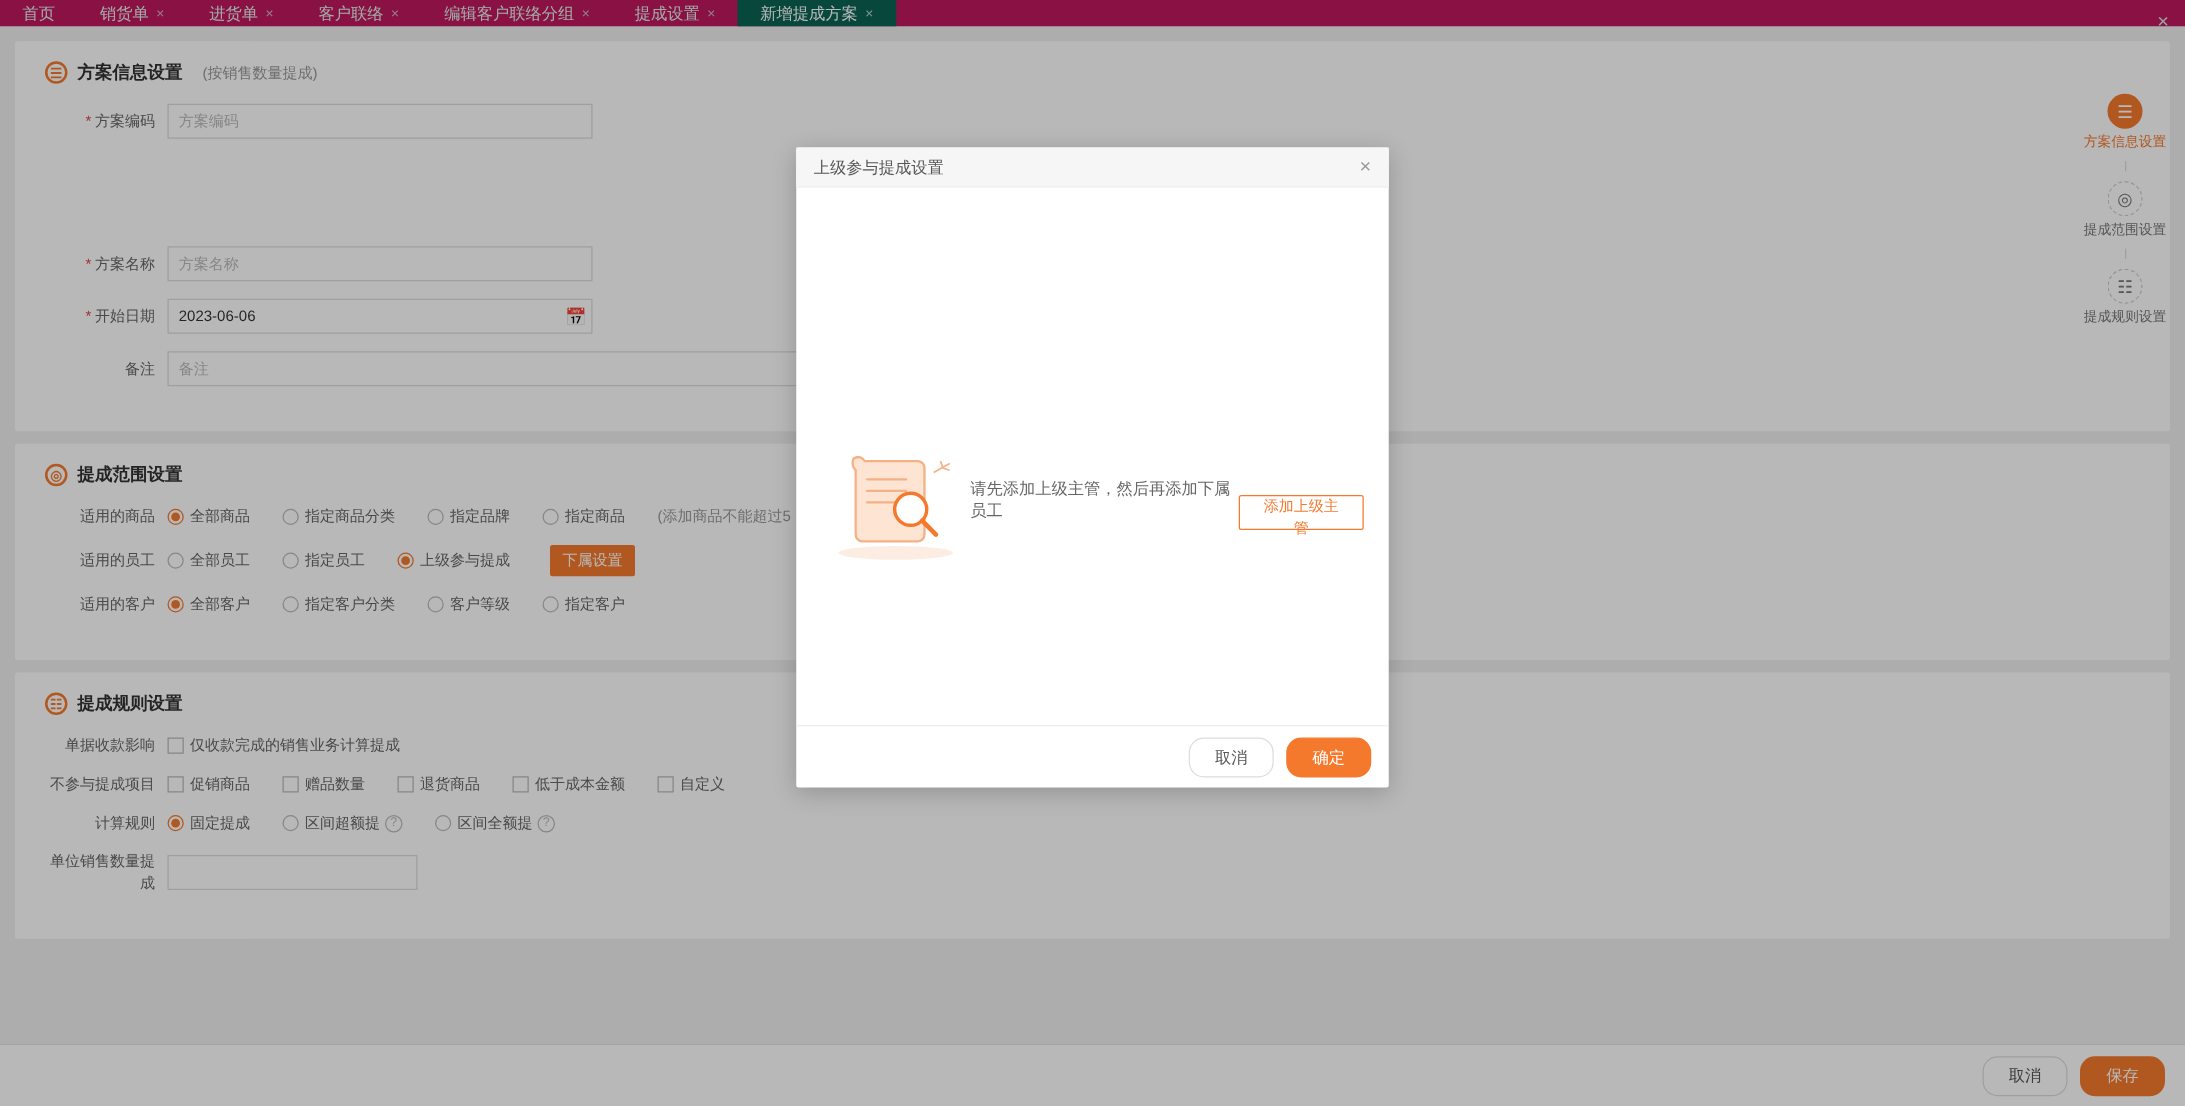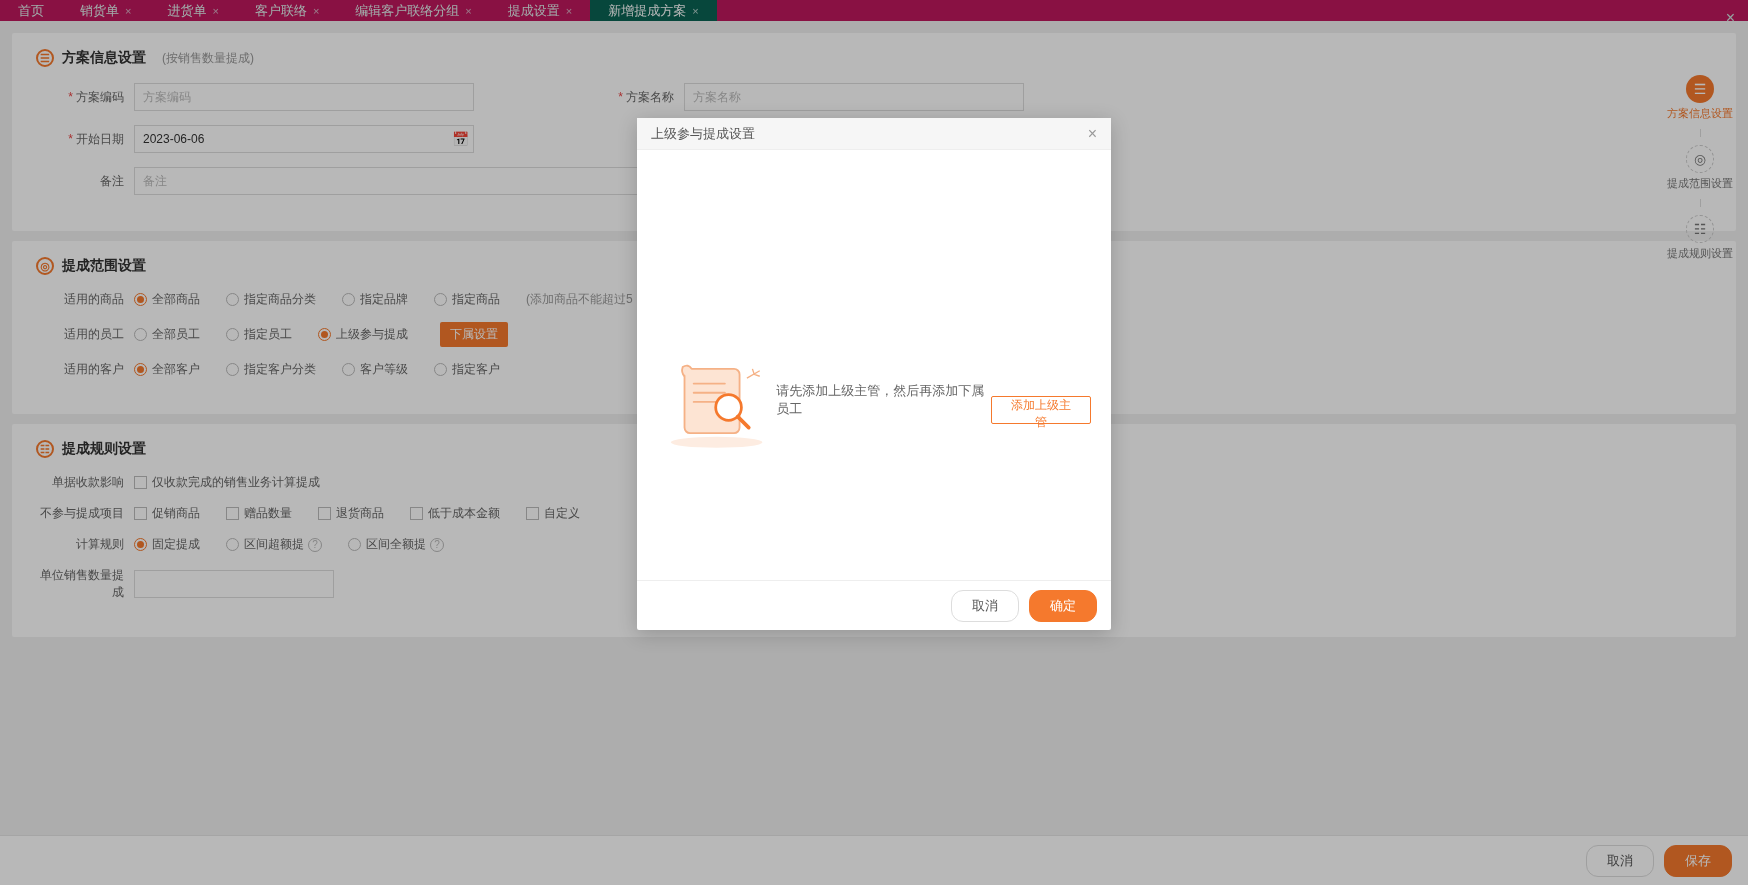--- a/index.html
+++ b/index.html
@@ -100,21 +100,21 @@
 </div>
 
 <div class="main">
 
   <div class="panel">
     <div class="panel-title">
       <span class="icon">☰</span>
       <span>方案信息设置</span>
       <span class="sub">(按销售数量提成)</span>
     </div>
-    <div style="display:flex; gap:112px;">
+    <div style="display:flex; gap:72px;flex-direction:column;">
       <div class="form-row">
         <span class="label req">方案编码</span>
         <input class="input w1" placeholder="方案编码" style="">
       </div>
       <div class="form-row">
         <span class="label req">方案名称</span>
         <input class="input w1" placeholder="方案名称" style="">
       </div>
     </div>
     <div class="form-row">

